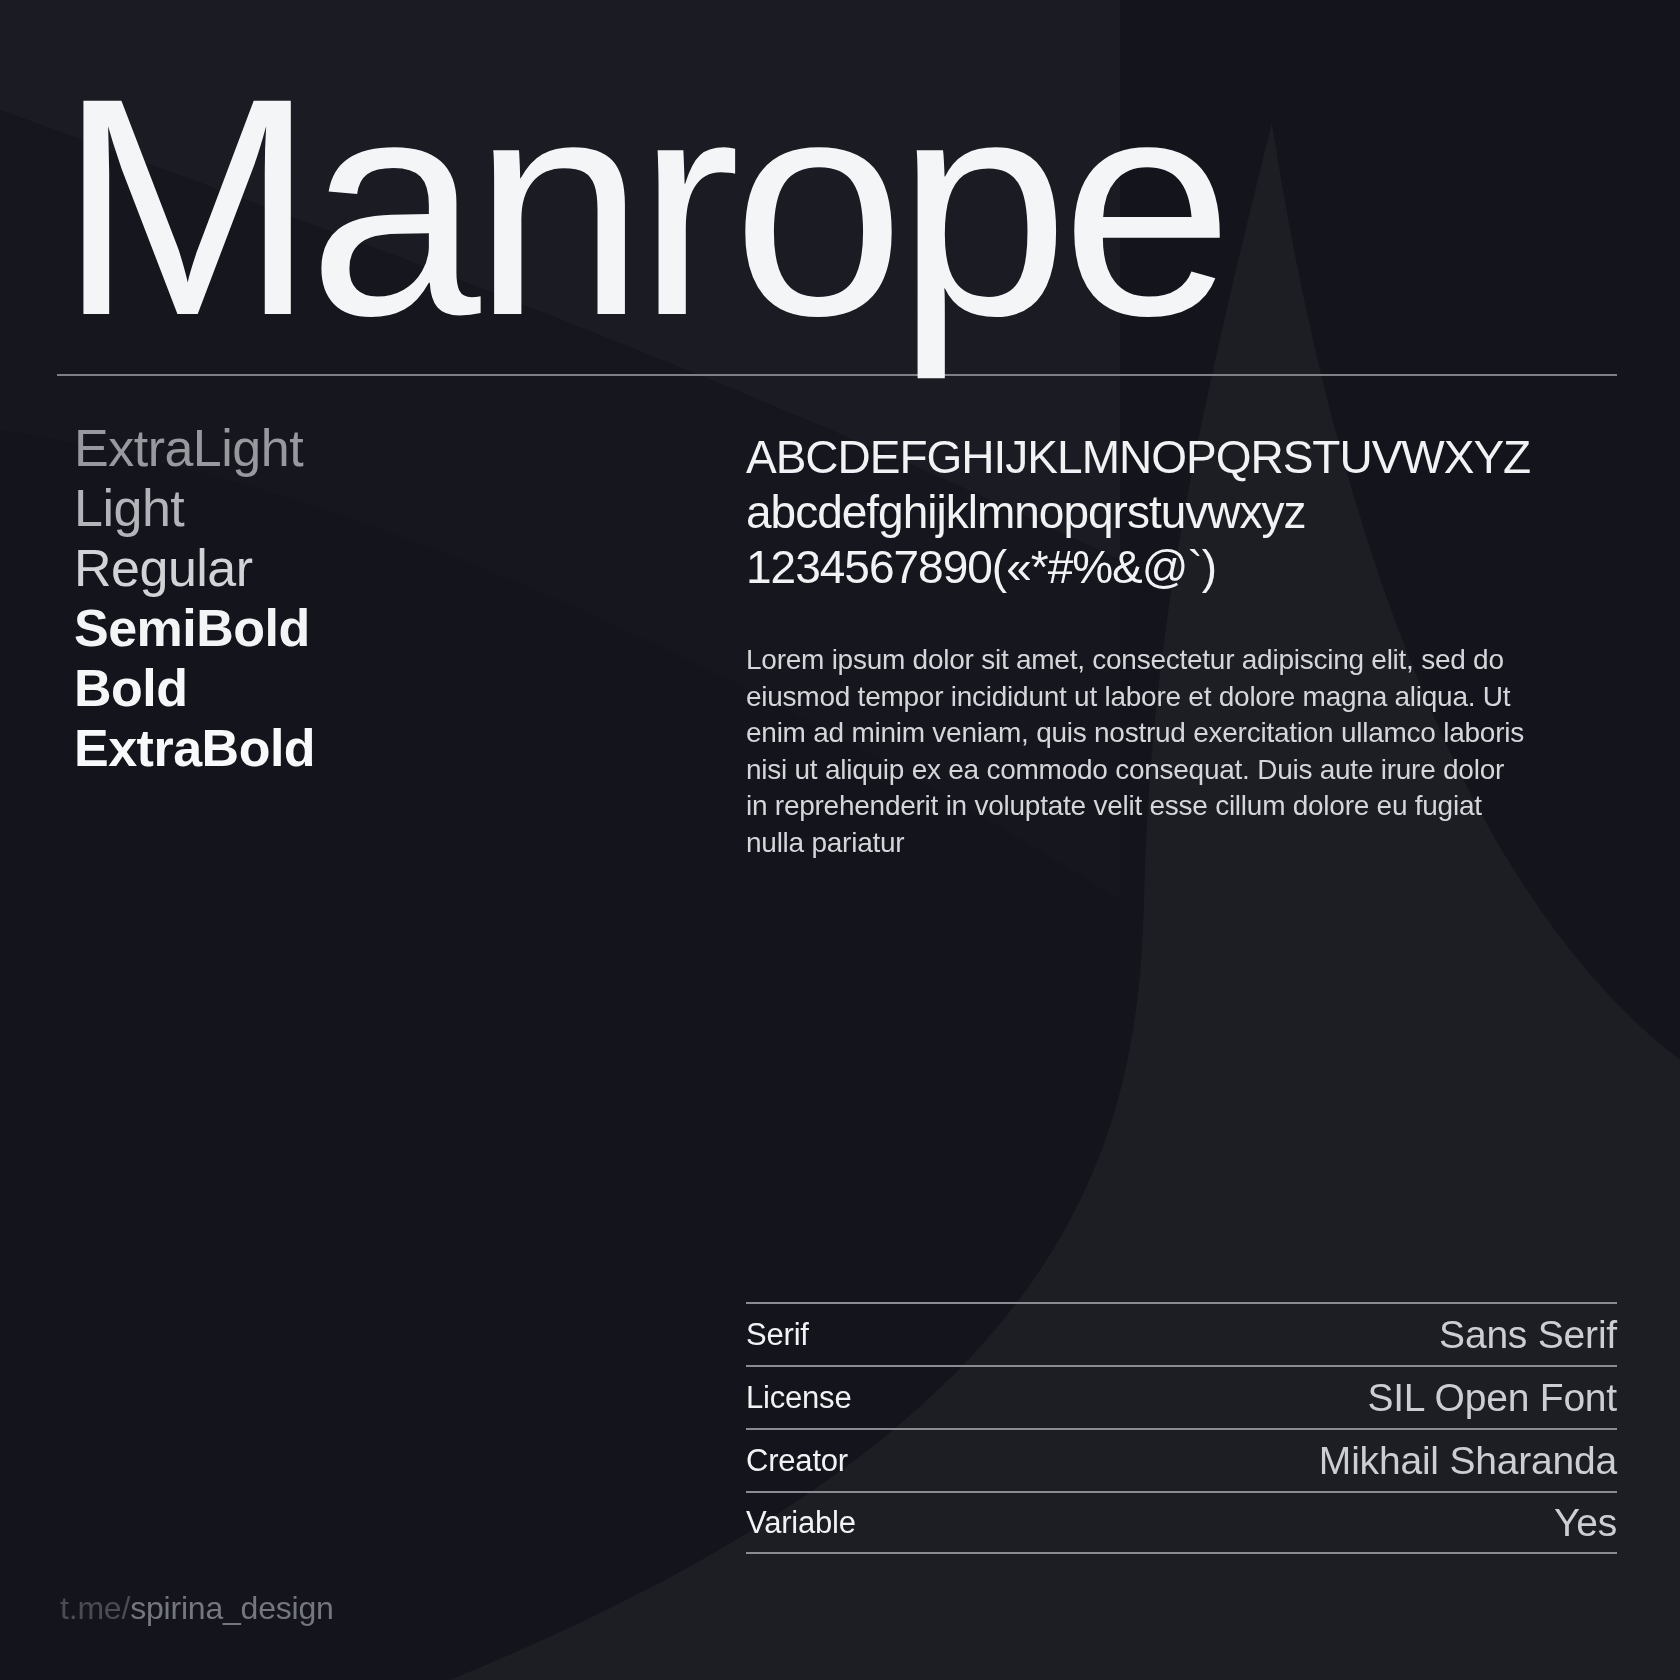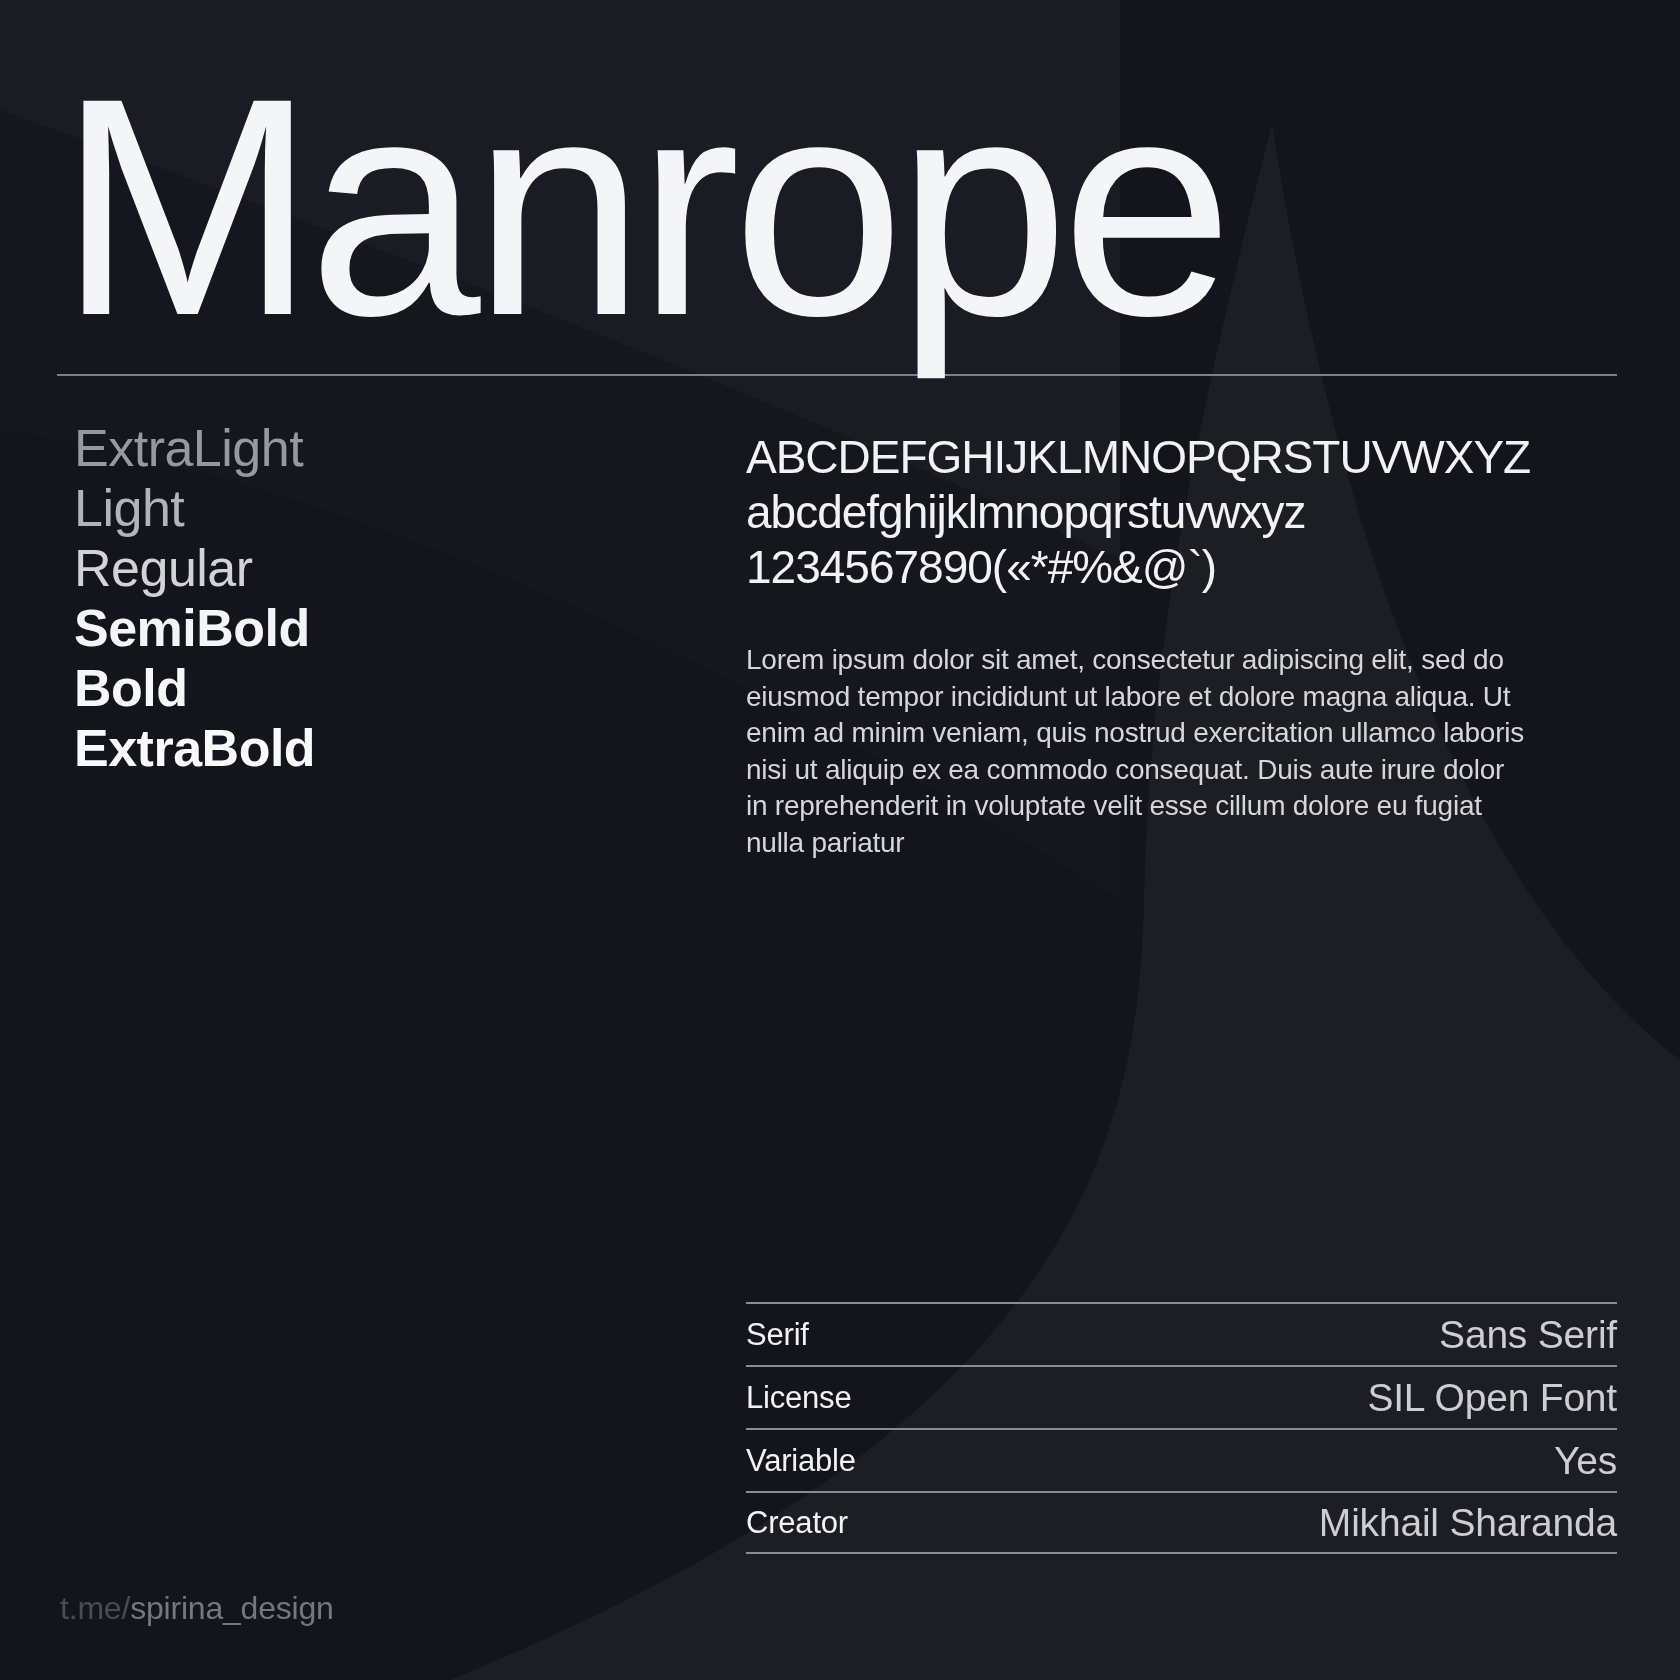--- a/index.html
+++ b/index.html
@@ -171,26 +171,26 @@
   <div class="details">
     <div class="row">
       <span class="cell-label">Serif</span>
       <span class="cell-value">Sans Serif</span>
     </div>
     <div class="row">
       <span class="cell-label">License</span>
       <span class="cell-value">SIL Open Font</span>
     </div>
     <div class="row">
+      <span class="cell-label">Creator</span>
+      <span class="cell-value">Mikhail Sharanda</span>
+    </div>
+    <div class="row">
       <span class="cell-label">Variable</span>
       <span class="cell-value">Yes</span>
-    </div>
-    <div class="row">
-      <span class="cell-label">Creator</span>
-      <span class="cell-value">Mikhail Sharanda</span>
     </div>
   </div>
 
   <div class="watermark">
     <span class="prefix">t.me/</span><span class="handle">spirina_design</span>
   </div>
 
 </div>
 
 </body></html>

